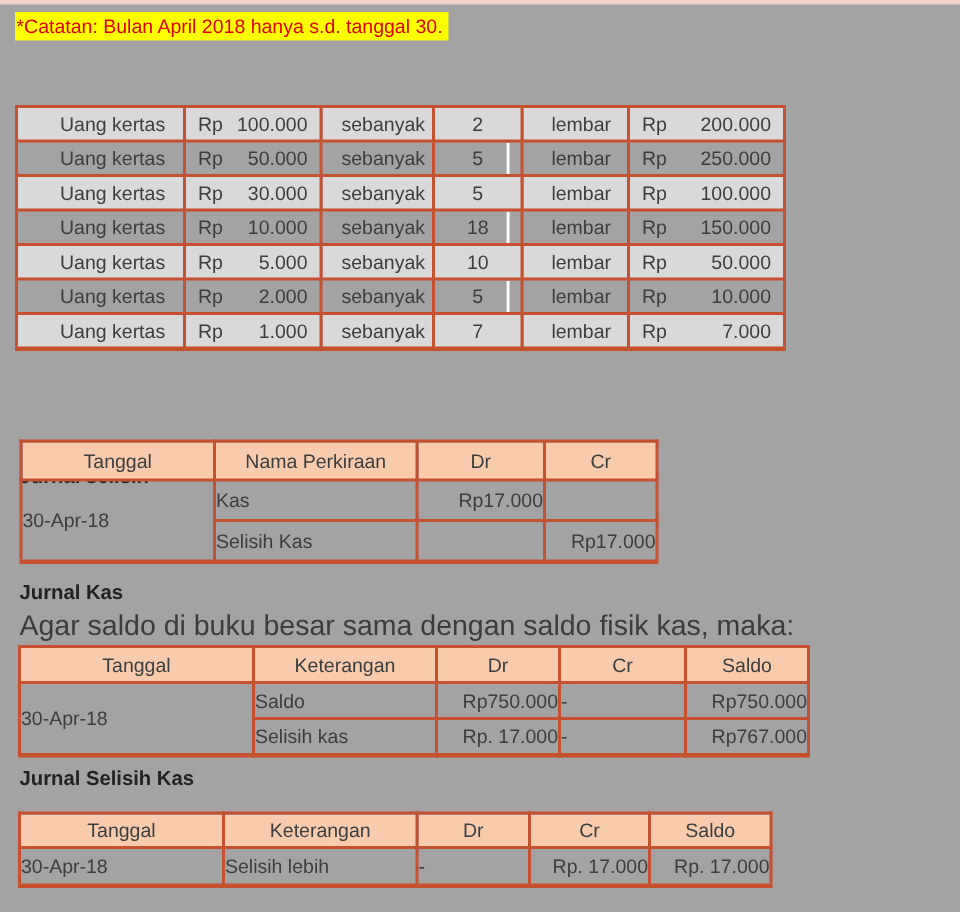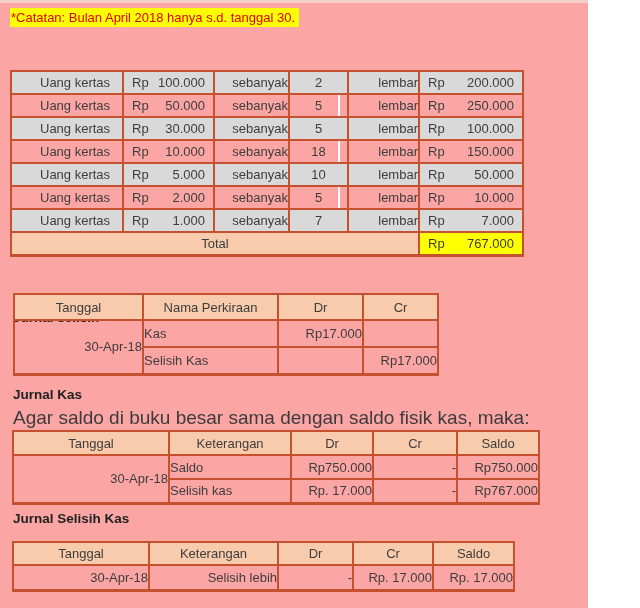--- a/index.html
+++ b/index.html
@@ -4,23 +4,23 @@
 <style>
   * { margin: 0; padding: 0; box-sizing: border-box; }
   html, body { background: #ffffff; }
   body {
     font-family: "Liberation Sans", sans-serif;
     color: #3c3c3c;
     width: 640px;
   }
   .page {
     position: relative;
-    width: 588px;
+    width: 640px;
     height: 608px;
-    background: #fca5a5;
+    background: #a3a3a3;
     overflow: hidden;
     text-decoration: underline;
   }
   .top-strip {
     position: absolute; top: 0; left: 0;
     width: 640px; height: 3px;
     background: #f2d0c8;
   }
   .note {
     position: absolute; top: 8px; left: 10px;
@@ -58,41 +58,41 @@
   }
   .section-heading {
     position: absolute; left: 13px;
     font-size: 13.5px; font-weight: bold; color: #222222;
   }
   
   .t1 { position: absolute; top: 70px; left: 10px; width: 512px; }
   .t1 tr { height: 23px; }
   .t1 tr.shaded td { background: #d9d9d9; }
   .t1 td.item { text-align: left; padding-left: 28px; }
-  .t1 td.word { text-align: right; padding-left: 8px; }
+  .t1 td.word { text-align: center; padding-left: 8px; }
   .t1 td.qty {
     text-align: center;
     background-image: linear-gradient(to right,
       rgba(0,0,0,0) calc(100% - 9px), #ffffff calc(100% - 9px),
       #ffffff calc(100% - 7px), rgba(0,0,0,0) calc(100% - 7px));
   }
   .money { display: flex; justify-content: space-between; padding: 0 8px; }
   .t1 td.total-label { background: #f8cbad; text-align: center; }
   .t1 td.total-amount { background: #ffff00; }
   
   .t2 { position: absolute; top: 293px; left: 13px; width: 424px; }
   .t2 tr.hrow { height: 26px; }
   .t2 tr.drow { height: 27px; }
   .t3 { position: absolute; top: 430px; left: 12px; width: 526px; }
   .t3 tr.hrow { height: 24px; }
   .t3 tr.drow { height: 24px; }
   .t4 { position: absolute; top: 541px; left: 12px; width: 501px; }
   .t4 tr.hrow { height: 23px; }
   .t4 tr.drow { height: 25px; }
-  .cell-center { text-align: right; vertical-align: middle; }
+  .cell-center { text-align: left; vertical-align: middle; }
   .cell-left { text-align: left; padding-left: 8px; }
   .cell-right { text-align: right; padding-right: 9px; }
   .kas-sub {
     position: absolute; top: 407px; left: 13px;
     font-size: 19px; color: #3c3c3c;
   }
   .h-selisih { top: 270px; margin-top: 40px; }
   .h-kas { top: 387px; }
   .h-selisih-kas { top: 511px; }
 </style>
@@ -233,29 +233,20 @@
               <span>1.000</span>
             </div>
           </td>
       <td class="word">sebanyak</td>
       <td class="qty">7</td>
       <td class="word">lembar</td>
       <td>
             <div class="money">
               <span>Rp</span>
               <span>7.000</span>
-            </div>
-          </td>
-    </tr>
-    <tr>
-      <td class="total-label" colspan="5">Total</td>
-      <td class="total-amount">
-            <div class="money">
-              <span>Rp</span>
-              <span>767.000</span>
             </div>
           </td>
     </tr>
   </tbody>
     </table>
 
   <div class="section-heading h-selisih">Jurnal selisih</div>
   <table class="doc-table t2">
     <colgroup>
       <col style="width:129px">

